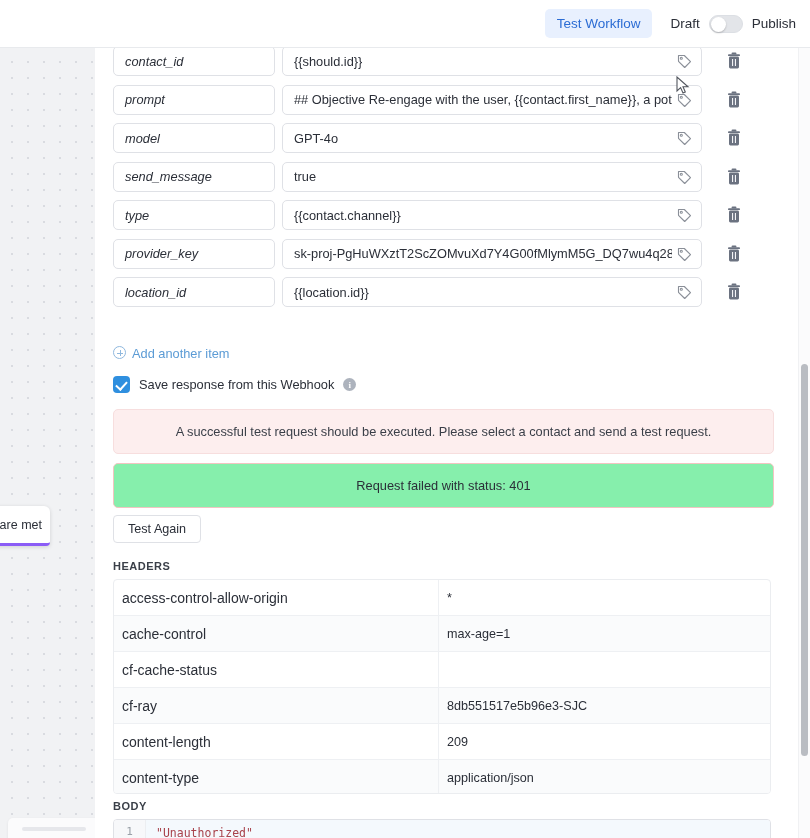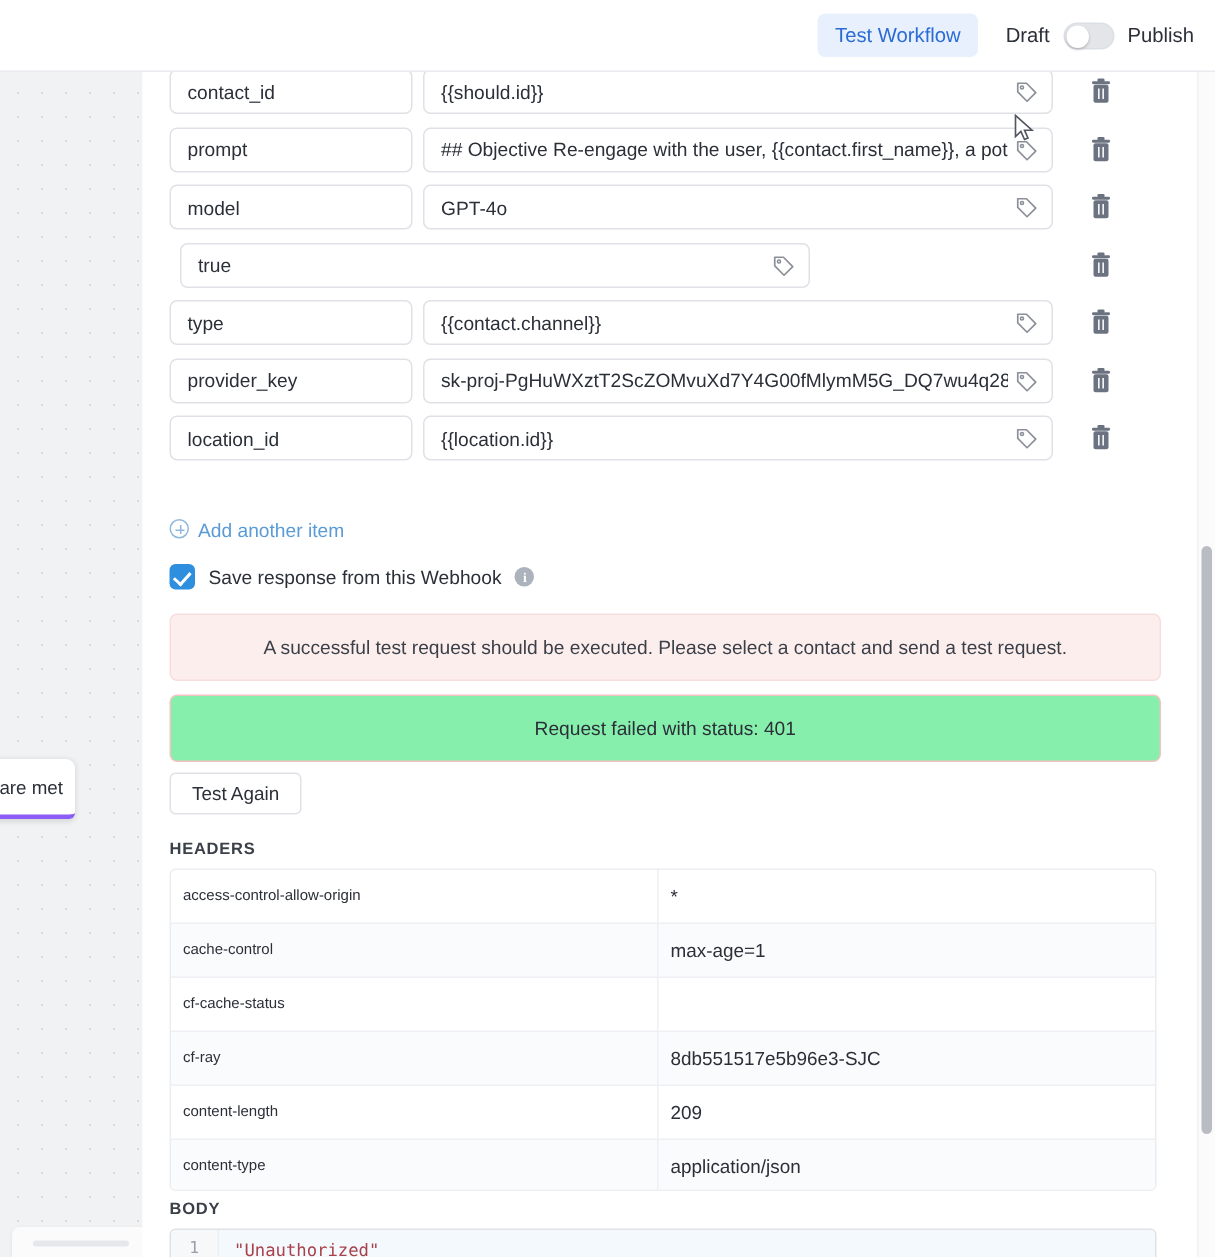--- a/index.html
+++ b/index.html
@@ -76,21 +76,21 @@
   }
 
   
   .kv-row {
     position: absolute; left: 18px; width: 668px; height: 30px;
     display: flex; align-items: center;
   }
   .kv-key {
     width: 162px; height: 30px; border: 1px solid #dfe1e6; border-radius: 5px;
     background: #fff; display: flex; align-items: center;
-    padding: 0 11px; font-size: 12.8px; color: #2b2f38;
+    padding: 0 11px; font-size: 12.8px; color: #2b2f38; font-style: italic;
   }
   .kv-val {
     margin-left: 7px; width: 420px; height: 30px;
     border: 1px solid #dfe1e6; border-radius: 5px; background: #fff;
     display: flex; align-items: center; padding: 0 11px;
     font-size: 12.8px; color: #2b2f38; position: relative; overflow: hidden;
   }
   .kv-val .vtext {
     white-space: nowrap; overflow: hidden;
     max-width: 378px; display: block;
@@ -171,21 +171,21 @@
   #headers-table {
     position: absolute; left: 18px; top: 531px;
     width: 658px; height: 215px;
     border: 1px solid #ebedf0; border-radius: 4px;
     overflow: hidden; background: #fff;
   }
   .hdr-row { display: flex; height: 36px; border-bottom: 1px solid #eef0f3; }
   .hdr-row:nth-child(even) { background: #fafbfc; }
   .hdr-name {
     width: 325px; padding: 0 8px; display: flex; align-items: center;
-    font-size: 10px; color: #2b2f38; border-right: 1px solid #eef0f3;
+    font-size: 14px; color: #2b2f38; border-right: 1px solid #eef0f3;
   }
   .hdr-value {
     flex: 1; padding: 0 8px; display: flex; align-items: center;
     font-size: 12.6px; color: #2b2f38;
   }
 
   
   #body-editor {
     position: absolute; left: 18px; top: 771px;
     width: 658px; height: 67px;
@@ -292,20 +292,23 @@
         </div>
         <div class="trash-btn"><svg viewBox="0 0 18 20" width="18" height="20">
             <rect x="4" y="5.5" width="10" height="12" rx="1.4" fill="#6b7280"></rect>
             <rect x="3" y="3.2" width="12" height="1.9" rx="0.9" fill="#6b7280"></rect>
             <rect x="6.6" y="1.4" width="4.8" height="2.2" rx="0.9" fill="#6b7280"></rect>
             <rect x="7" y="8" width="1.1" height="7" fill="#f4f5f7"></rect>
             <rect x="9.9" y="8" width="1.1" height="7" fill="#f4f5f7"></rect>
           </svg></div>
       </div>
       <div class="kv-row" style="top: 113.5px;">
+        <div class="kv-key">
+          <span>send_message</span>
+        </div>
         <div class="kv-val">
           <span class="vtext">true</span>
           <svg class="tag-icon" viewBox="0 0 16 16">
             <path d="M1.6 1.6 h6.2 L14.4 8.2 L8.2 14.4 L1.6 7.8 Z" fill="none" stroke="#8a8f98" stroke-width="1.2" stroke-linejoin="round"></path>
             <circle cx="4.6" cy="4.6" r="1.1" fill="none" stroke="#8a8f98" stroke-width="1.1"></circle>
           </svg>
         </div>
         <div class="trash-btn"><svg viewBox="0 0 18 20" width="18" height="20">
             <rect x="4" y="5.5" width="10" height="12" rx="1.4" fill="#6b7280"></rect>
             <rect x="3" y="3.2" width="12" height="1.9" rx="0.9" fill="#6b7280"></rect>

